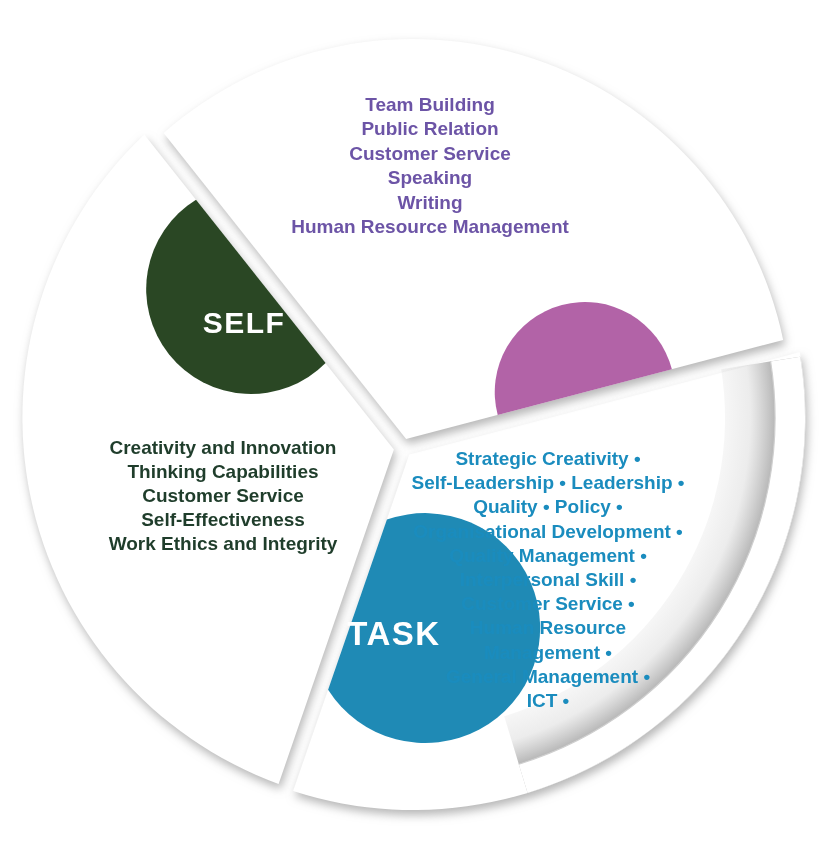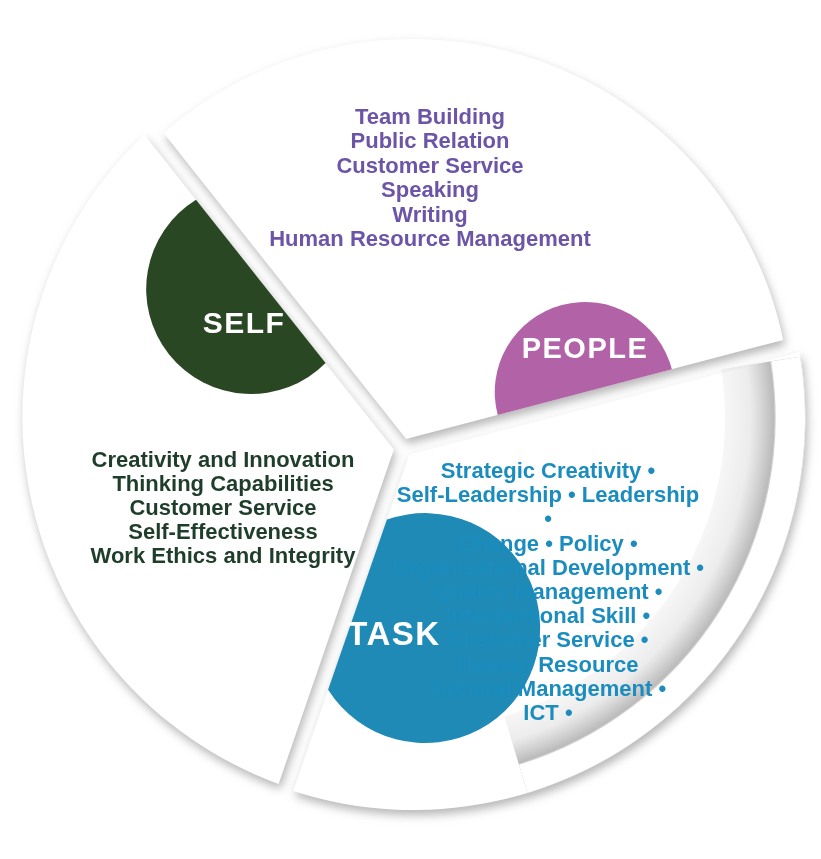--- a/index.html
+++ b/index.html
@@ -4,21 +4,21 @@
 <style>
   html,body{margin:0;padding:0;background:#ffffff;}
   .stage{
     position:relative;width:821px;height:859px;overflow:hidden;
     font-family:"Liberation Sans",sans-serif;background:#ffffff;
   }
   .stage svg{position:absolute;left:0;top:0;}
   .wedge{fill:#ffffff;}
   .wedge-group{filter:drop-shadow(2px 5px 5px rgba(110,110,110,0.5));}
   .skill-list{
-    position:absolute;text-align:center;font-weight:bold;font-size:22px;margin-top:12px;
+    position:absolute;text-align:center;font-weight:bold;font-size:19px;
   }
   .people-list{left:228px;top:93px;width:404px;line-height:24.4px;color:#6C54A6;}
   .self-list{left:63px;top:436px;width:320px;line-height:24px;color:#1F3D2B;text-align:center;}
   .task-list{left:390px;top:447px;width:316px;line-height:24.2px;color:#1A8CBE;}
   .wedge-label{
     position:absolute;color:#ffffff;font-weight:bold;
     transform:translate(-50%,-50%);letter-spacing:1.5px;white-space:nowrap;
   }
   .self-label{left:244px;top:323px;font-size:30px;}
   .people-label{left:585px;top:348px;font-size:29px;}
@@ -70,27 +70,27 @@
     <div class="skill-line">Creativity and Innovation</div>
     <div class="skill-line">Thinking Capabilities</div>
     <div class="skill-line">Customer Service</div>
     <div class="skill-line">Self-Effectiveness</div>
     <div class="skill-line">Work Ethics and Integrity</div>
   </div>
 
   <div class="skill-list task-list">
     <div class="skill-line">Strategic Creativity •</div>
     <div class="skill-line">Self-Leadership • Leadership •</div>
-    <div class="skill-line">Change • Policy •</div>
+    <div class="skill-line">Quality • Policy •</div>
     <div class="skill-line">Organisational Development •</div>
     <div class="skill-line">Quality Management •</div>
     <div class="skill-line">Interpersonal Skill •</div>
     <div class="skill-line">Customer Service •</div>
     <div class="skill-line">Human Resource</div>
+    <div class="skill-line">Management •</div>
     <div class="skill-line">General Management •</div>
     <div class="skill-line">ICT •</div>
   </div>
 
   <div class="wedge-label self-label">SELF</div>
-  <div class="wedge-label people-label">PEOPLE</div>
   <div class="wedge-label task-label">TASK</div>
 
 </div>
 
 </body></html>

